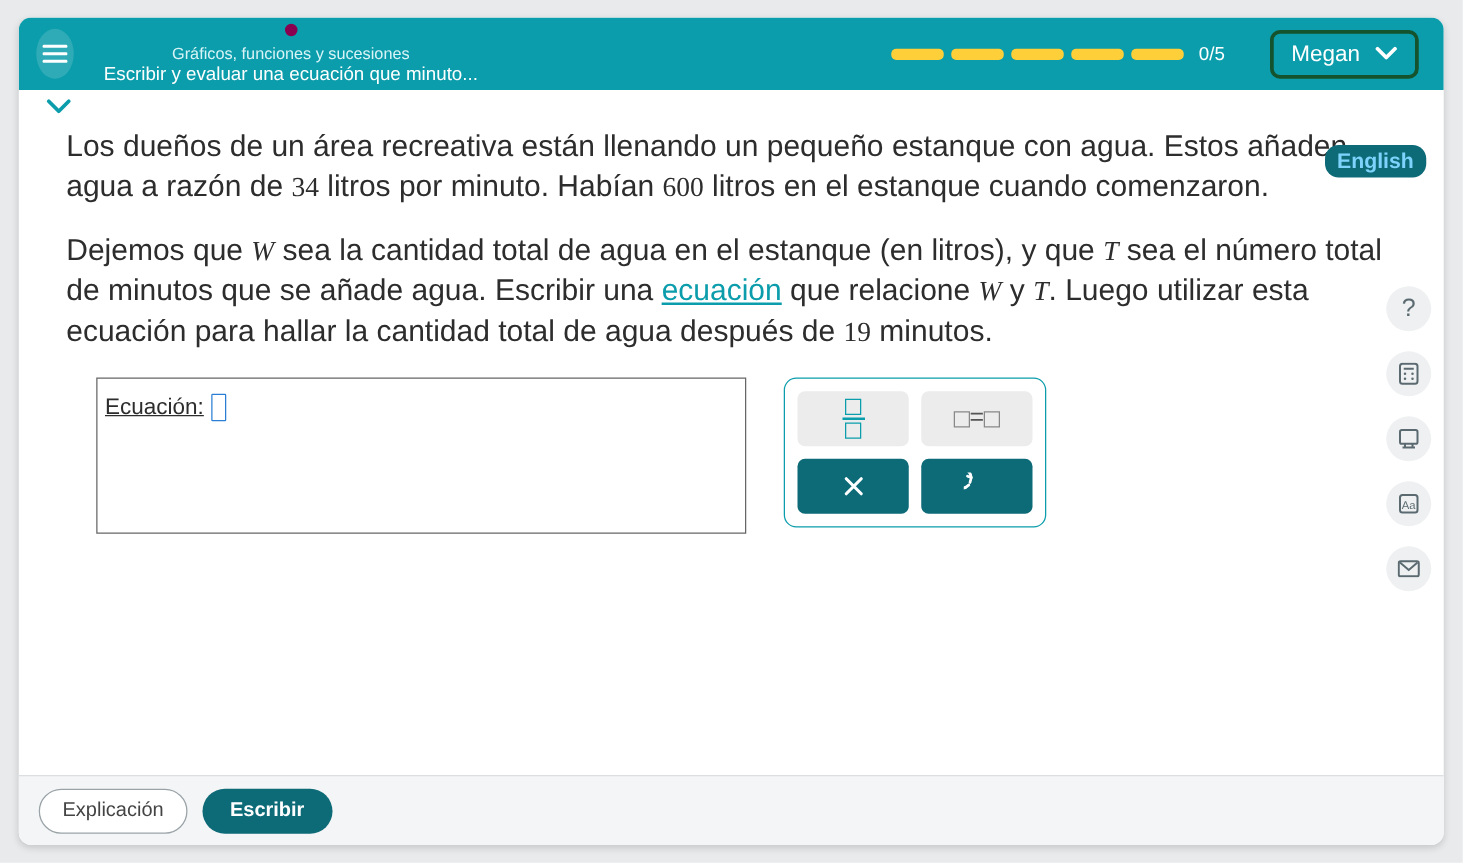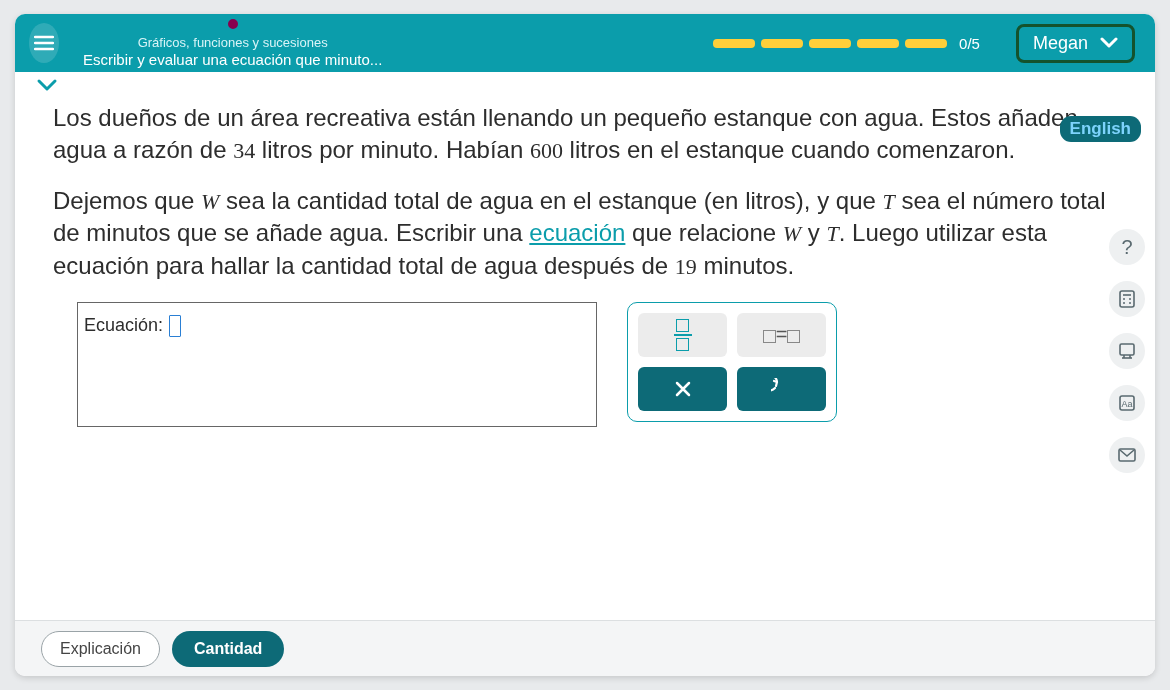--- a/index.html
+++ b/index.html
@@ -151,21 +151,21 @@
     display: flex; gap: 30px;
     margin: 20px 0 0 24px;
   }
   .ansbox {
     border: 1px solid #666;
     width: 520px; height: 125px;
     padding: 10px 6px 6px 6px;
     font-size: 18px;
     display:flex;flex-direction:column;justify-content:space-between;
   }
-  .ansline { display:flex; align-items:flex-end; gap:6px; }
+  .ansline { display:flex; align-items:flex-end; gap:6px;text-decoration:underline; }
   .blank {
     display:inline-block;
     width:12px;height:22px;
     border:1.6px solid #2a7fd4;
     border-radius:1px;
     vertical-align:middle;
   }
   .toolpad {
     border:1.5px solid var(--teal);
     border-radius:10px;
@@ -205,21 +205,21 @@
     display:flex;align-items:center;justify-content:center;
     cursor:pointer;color:#5a6a70;
   }
   
   .footer {
     position:absolute; left:0; right:0; bottom:0;
     height:56px;
     border-top:1px solid #dcdfe1;
     background:#f4f5f6;
     display:flex;align-items:center;gap:12px;
-    padding-left:26px;
+    padding-left:16px;
   }
   .btn-outline {
     border:1.5px solid #9aa3a7;
     background:#fff;
     border-radius:22px;
     padding:8px 18px;
     font-size:16px;color:#444;
     cursor:pointer;
   }
   .btn-solid {
@@ -355,16 +355,16 @@
       <button>
         <svg width="18" height="14" viewBox="0 0 18 14">
             <rect x="1" y="1" width="16" height="12" rx="1.5" stroke="#5a6a70" stroke-width="1.6" fill="none"></rect>
             <path d="M2 2 L9 8 L16 2" stroke="#5a6a70" stroke-width="1.6" fill="none"></path>
           </svg>
       </button>
     </div>
 
     <div class="footer">
       <button class="btn-outline">Explicación</button>
-      <button class="btn-solid">Cantidad</button>
+      <button class="btn-solid">Escribir</button>
     </div>
   </div>
 </div>
 
 </body></html>

